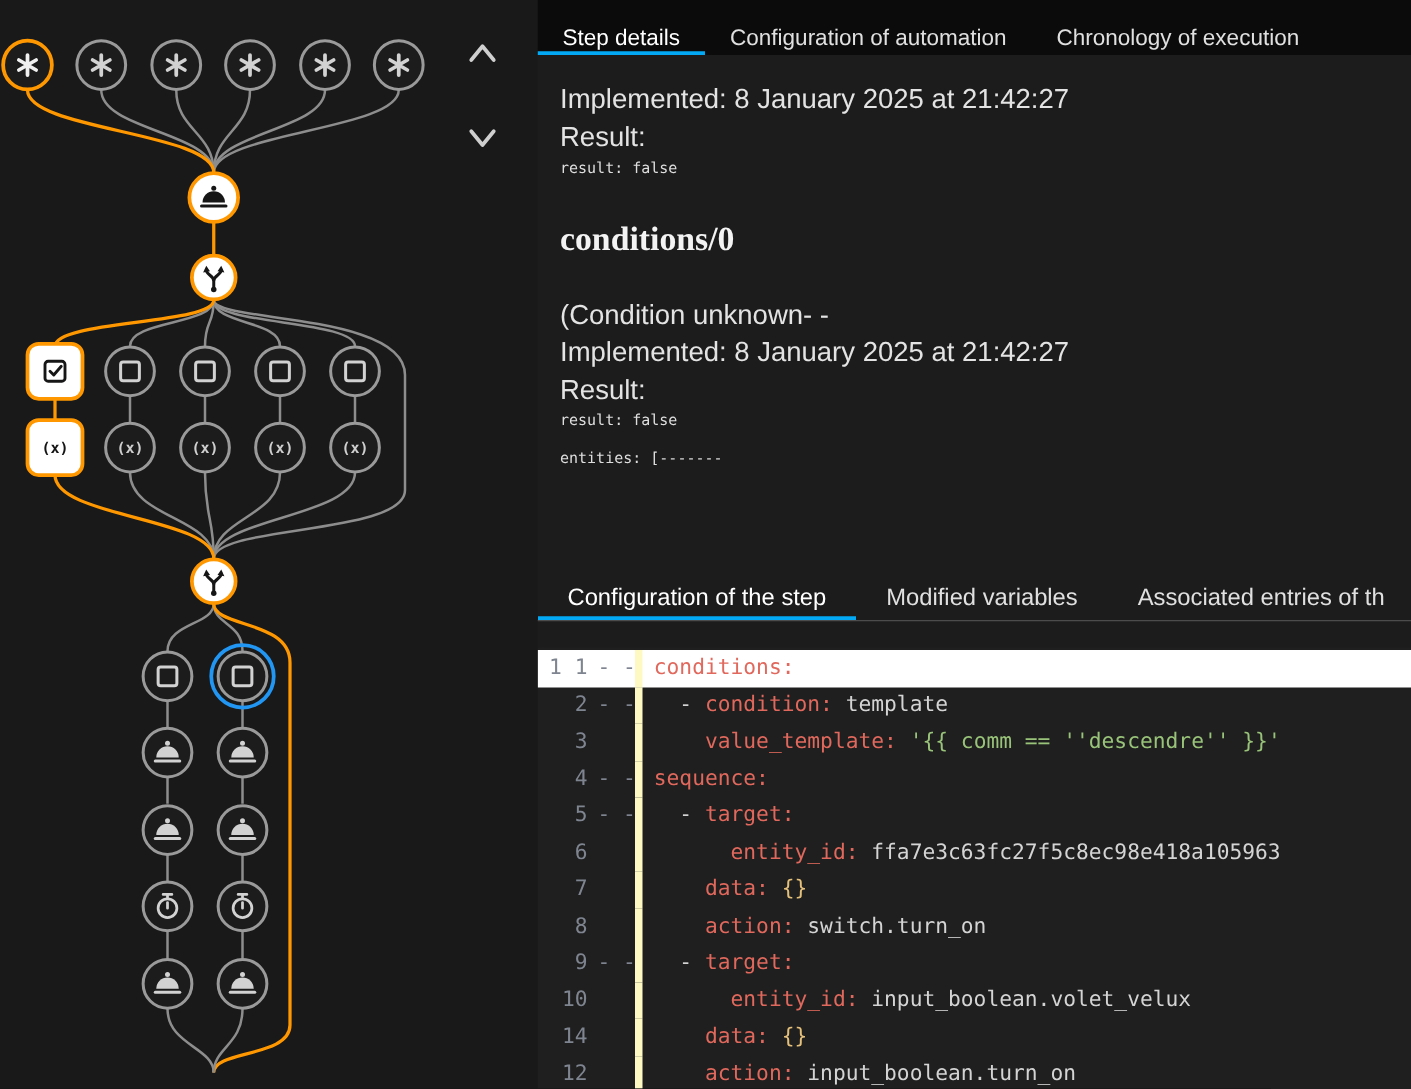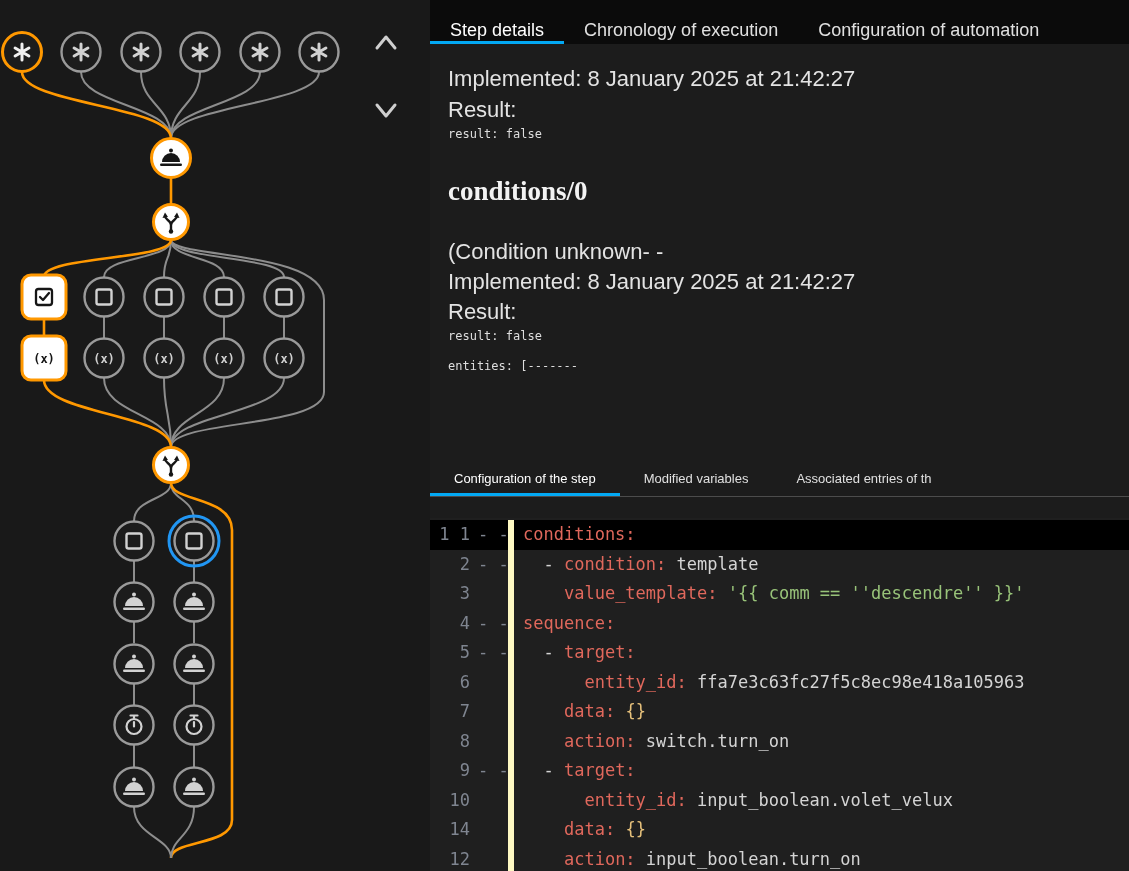--- a/index.html
+++ b/index.html
@@ -31,26 +31,26 @@
   .tabbar{position:absolute;left:0;top:0;right:0;height:44px;background:#0b0b0b;display:flex;align-items:flex-end}
   .tab{display:flex;align-items:center;padding:0 20px;font-size:18px;color:#e0e0e0;border-bottom:3px solid transparent;white-space:nowrap;cursor:pointer}
   .tabbar .tab.active{color:#ffffff;border-bottom-color:var(--accent)}
 
   .dline{position:absolute;left:18px;white-space:pre}
   .dsans{font-family:"Liberation Sans",sans-serif;font-size:22px;color:#e3e3e3}
   .dmono{font-family:"DejaVu Sans Mono",monospace;font-size:12px;color:#dedede}
   .dhead{font-family:Liberation Serif, serif;font-size:27px;font-weight:bold;color:#f3f3f3}
 
   .subbar{position:absolute;left:0;right:0;top:461px;height:36px;display:flex;align-items:stretch;border-bottom:1px solid #4c4c4c;background:#1c1c1c}
-  .subbar .tab{font-size:13px;padding:0 24px;border-bottom:none}
+  .subbar .tab{font-size:19px;padding:0 24px;border-bottom:none}
   .subbar .tab.active{box-shadow:inset 0 -3px 0 var(--accent);color:#fff}
 
   .codewrap{position:absolute;left:0;right:0;top:518px;bottom:0;background:#1f1f1f;font-family:"DejaVu Sans Mono",monospace;overflow:hidden;padding-top:2px}
   .cline{display:flex;height:29.5px;line-height:29.5px;font-size:17px}
-  .cline.hl{background:#000000}
+  .cline.hl{background:#ffffff}
   .gnum{flex:none;width:40px;text-align:right;color:#7f8590;white-space:pre}
   .gmarks{flex:none;width:38px;padding-left:8px;color:#7f8590;white-space:pre}
   .ctext{flex:none;border-left:6px solid #fef9c3;padding-left:9px;white-space:pre;color:#d4d4d4}
   .tok-k{color:var(--key)}
   .tok-s{color:var(--string)}
   .tok-b{color:var(--brace)}
   .tok-p{color:#d4d4d4}
 </style>
 </head>
 <body>
@@ -263,22 +263,22 @@
           <circle cx="194" cy="787" r="19.5" class="n-inact"></circle>
           <use href="#ic-dome" x="194" y="787" class="ic-mid"></use>
         </g>
     </svg>
   </div>
 
   <div class="right-pane">
 
     <div class="tabbar">
         <div class="tab active">Step details</div>
+        <div class="tab">Configuration of automation</div>
         <div class="tab">Chronology of execution</div>
-        <div class="tab">Configuration of automation</div>
       </div>
 
     <div class="dline dsans" style="top:66px">Implemented: 8 January 2025 at 21:42:27</div>
     <div class="dline dsans" style="top:97px">Result:</div>
     <div class="dline dmono" style="top:127px">result: false</div>
 
     <div class="dline dhead" style="top:176px">conditions/0</div>
 
     <div class="dline dsans" style="top:239px">(Condition unknown- -</div>
     <div class="dline dsans" style="top:269px">Implemented: 8 January 2025 at 21:42:27</div>

